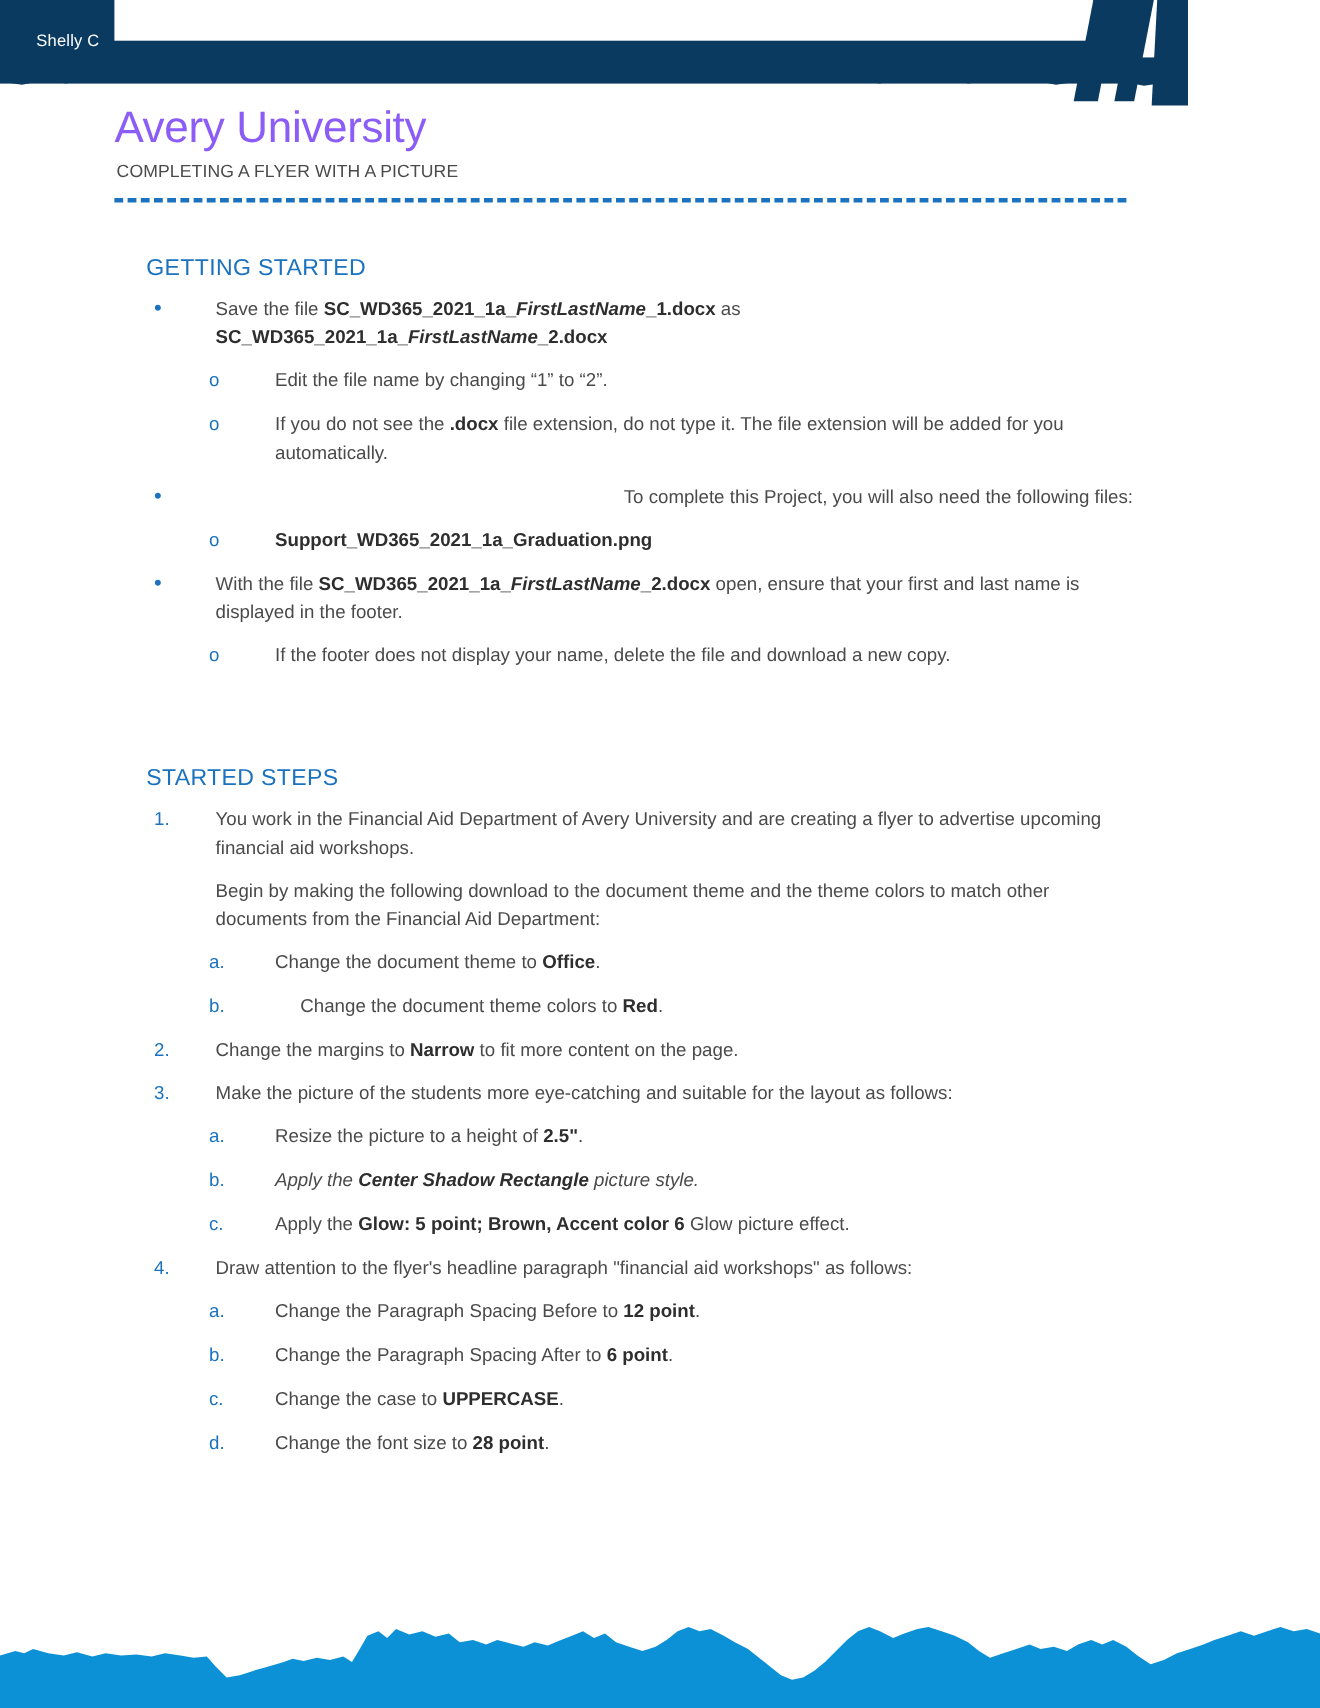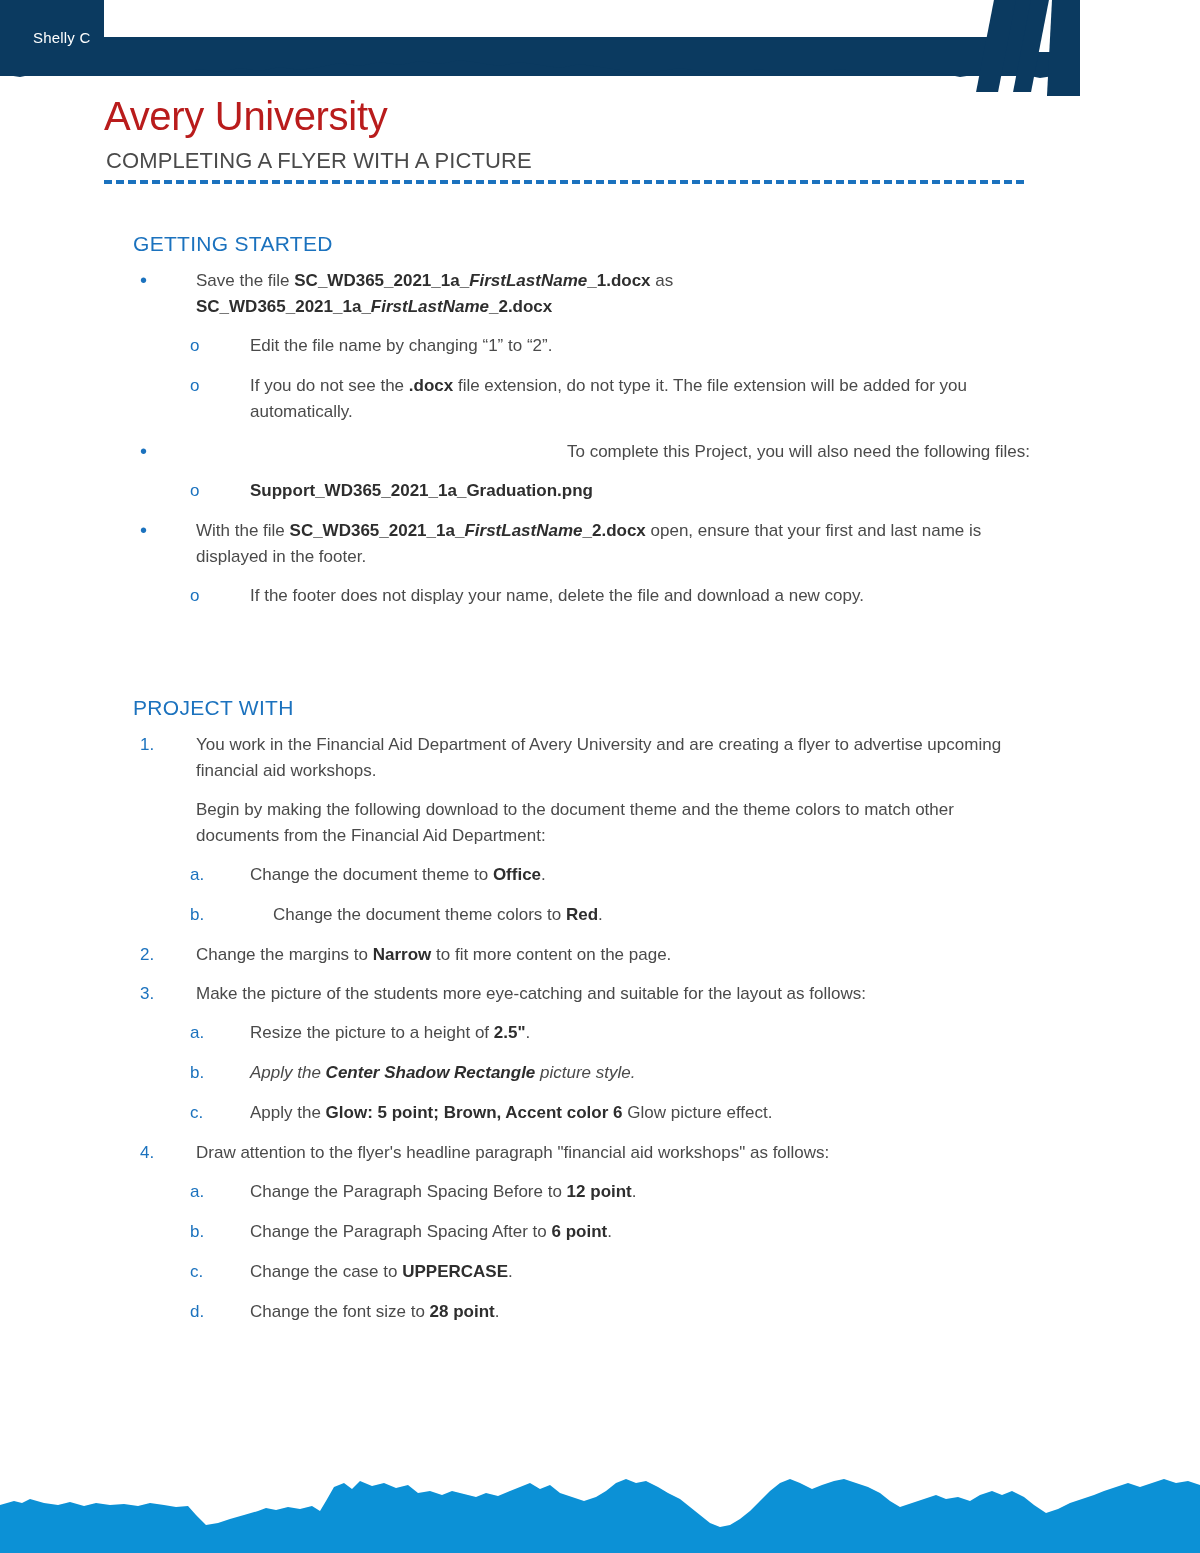--- a/index.html
+++ b/index.html
@@ -37,25 +37,25 @@
     display:flex;flex-direction:column;align-items:center;justify-content:center;
   }
   .logo-mark{width:42px;height:42px;position:relative;margin-bottom:2px;}
   .logo-word{
     color:#ffffff;font-size:17px;letter-spacing:1.2px;font-family:"Liberation Sans", sans-serif;
   }
 
   
   .title{
     position:absolute;left:104px;top:94px;
-    font-size:40px;color:#b91c1c;font-weight:400;letter-spacing:-.3px;
+    font-size:40px;color:#8b5cf6;font-weight:400;letter-spacing:-.3px;
   }
   .subtitle{
     position:absolute;left:106px;top:148px;
-    font-size:22px;color:#4A4A4A;font-weight:400;letter-spacing:.1px;
+    font-size:16px;color:#4A4A4A;font-weight:400;letter-spacing:.1px;
   }
   .divider{
     position:absolute;left:104px;top:180px;width:920px;height:0;
     border-top:4px dashed #1B72BE;
   }
 
   
   .content{position:absolute;left:0;top:0;width:1200px;}
   .sec-head{
     position:absolute;font-size:21px;color:#1B72BE;letter-spacing:.3px;font-weight:400;
@@ -148,21 +148,21 @@
       <div class="row" style="left: 140px; top: 518px; width: 890px;">
         <span class="marker dot" style="width: 56px;">•</span>
         <span class="body-text" style="flex: 1 1 auto;">With the file <b>SC_WD365_2021_1a_<i>FirstLastName</i>_2.docx</b> open, ensure that your first and last name is displayed in the footer.</span>
       </div>
       <div class="row" style="left: 190px; top: 583px; width: 840px;">
         <span class="marker" style="width: 60px;">o</span>
         <span class="body-text" style="flex: 1 1 auto;">If the footer does not display your name, delete the file and download a new copy.</span>
       </div>
     </div>
 
-  <div class="sec-head" style="left:133px;top:696px;">PROJECT WITH</div>
+  <div class="sec-head" style="left:133px;top:696px;">STARTED STEPS</div>
   <div id="ps-list">
       <div class="row" style="left: 140px; top: 732px; width: 890px;">
         <span class="marker" style="width: 56px;">1.</span>
         <span class="body-text" style="flex: 1 1 auto;">You work in the Financial Aid Department of Avery University and are creating a flyer to advertise upcoming financial aid workshops.</span>
       </div>
       <div class="row" style="left: 140px; top: 797px; width: 890px;">
         <span class="marker" style="width: 56px;"></span>
         <span class="body-text" style="flex: 1 1 auto;">Begin by making the following download to the document theme and the theme colors to match other documents from the Financial Aid Department:</span>
       </div>
       <div class="row" style="left: 190px; top: 862px; width: 840px;">

